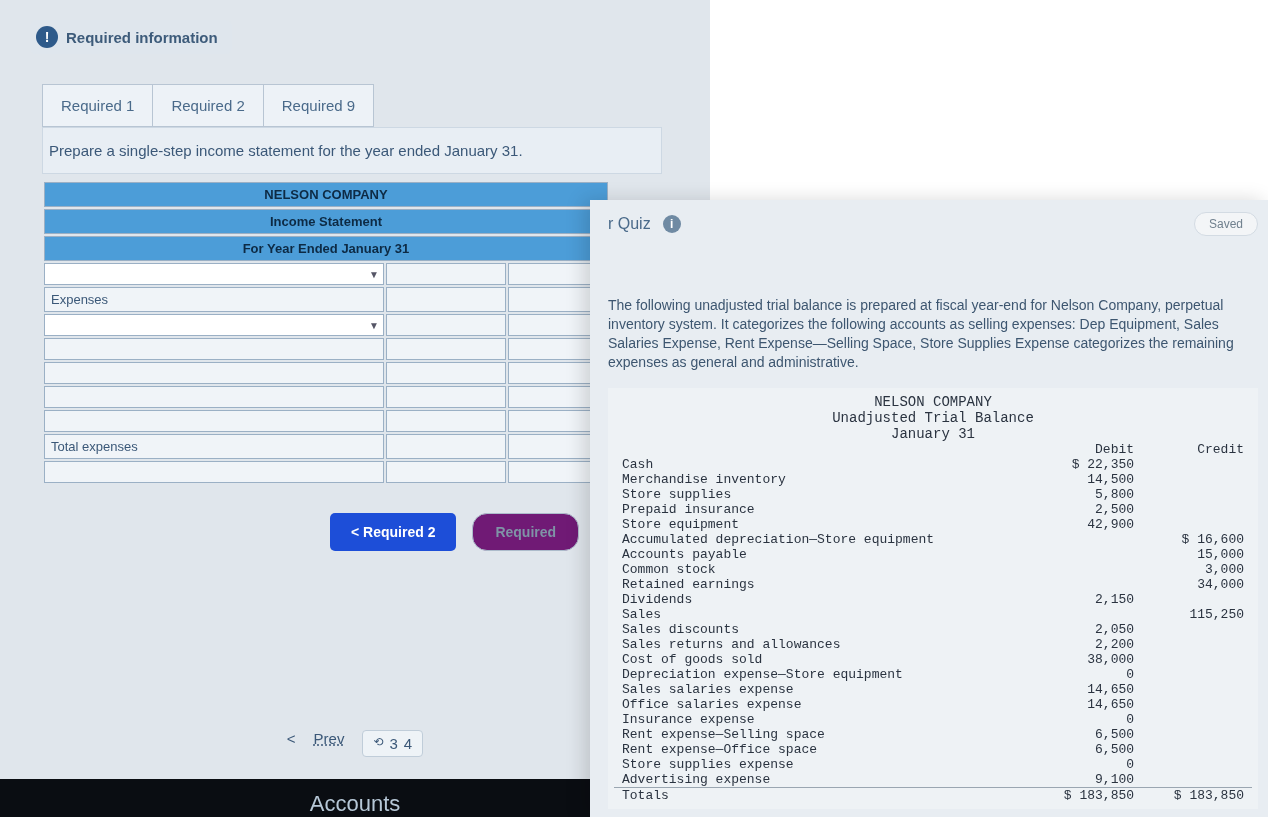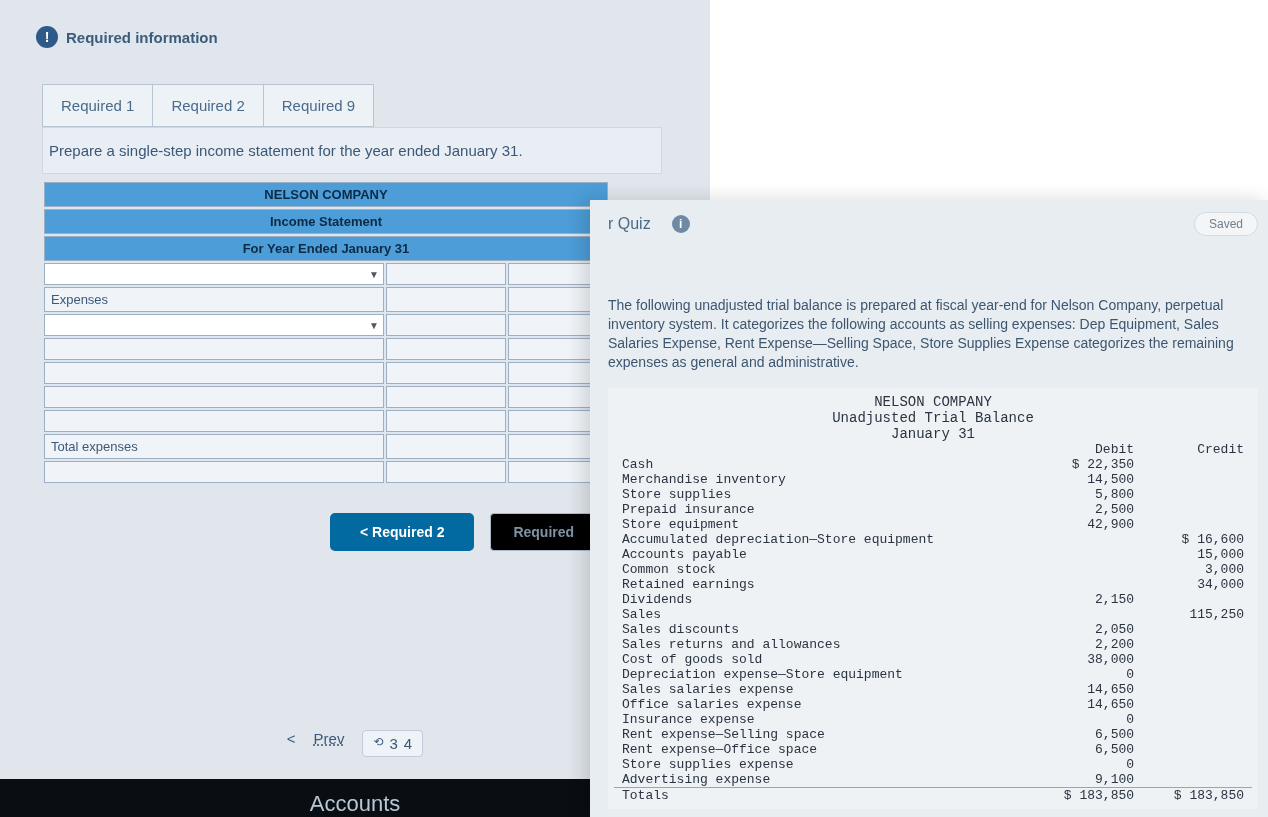--- a/index.html
+++ b/index.html
@@ -94,34 +94,34 @@
     position: absolute; right: 4px; top: 50%;
     transform: translateY(-50%);
     font-size: 10px; color: #556;
   }
   .val-cell { text-align: right; color: #333; }
   .nav-buttons {
     margin: 28px 0 0 300px;
     display: flex; gap: 16px;
   }
   .btn-prev {
-    background: #0369a1;
+    background: #1d4ed8;
     color: #fff; border: none;
-    padding: 10px 30px;
+    padding: 10px 21px;
     border-radius: 5px;
     font-size: 14px;
     font-weight: 600;
     cursor: pointer;
   }
   .btn-next {
-    background: #000000;
+    background: #701a75;
     color: #7f93a6;
     border: 1px solid #adbccb;
     padding: 10px 22px;
-    border-radius: 4px;
+    border-radius: 15px;
     font-size: 14px;
     font-weight: 600;
   }
   .pager-bar {
     position: absolute;
     bottom: 60px; left: 0; width: 100%;
     display: flex; justify-content: center; gap: 18px;
     color: #3b5878; font-size: 15px;
   }
   .pager-bar .prev-link { text-decoration: underline dotted; cursor: pointer; }
@@ -149,21 +149,21 @@
     width: 678px; height: 617px;
     background: #e8edf2;
     box-shadow: -6px 0 18px rgba(0,0,0,0.15);
     padding: 12px 10px 0 18px;
     font-size: 13px;
   }
   .right-head {
     display: flex; justify-content: space-between; align-items: center;
     margin-bottom: 60px;
   }
-  .quiz-label { color: #4a6a8a; font-size: 16px; display: flex; align-items: center; gap: 21px; }
+  .quiz-label { color: #4a6a8a; font-size: 16px; display: flex; align-items: center; gap: 12px; }
   .quiz-label .i {
     width: 18px; height: 18px; border-radius: 50%;
     background: #6f8aa3; color: #fff; font-weight: bold;
     display: inline-flex; align-items: center; justify-content: center;
     font-size: 12px;
   }
   .saved {
     background: #f3f5f7; border: 1px solid #d3dbe3;
     border-radius: 14px; padding: 4px 14px;
     color: #70808e; font-size: 12px;

